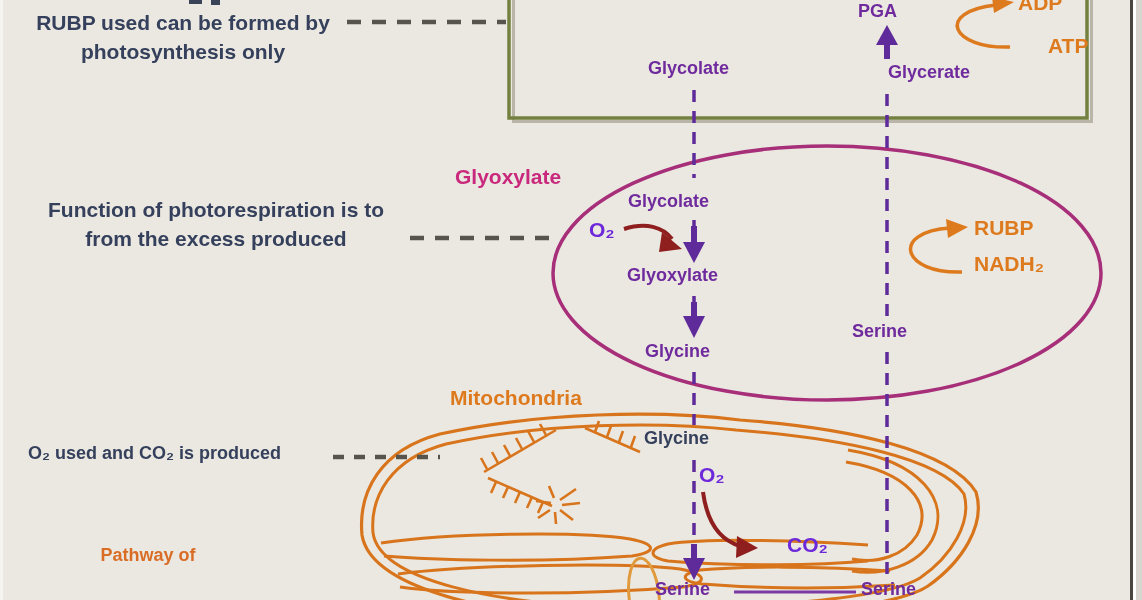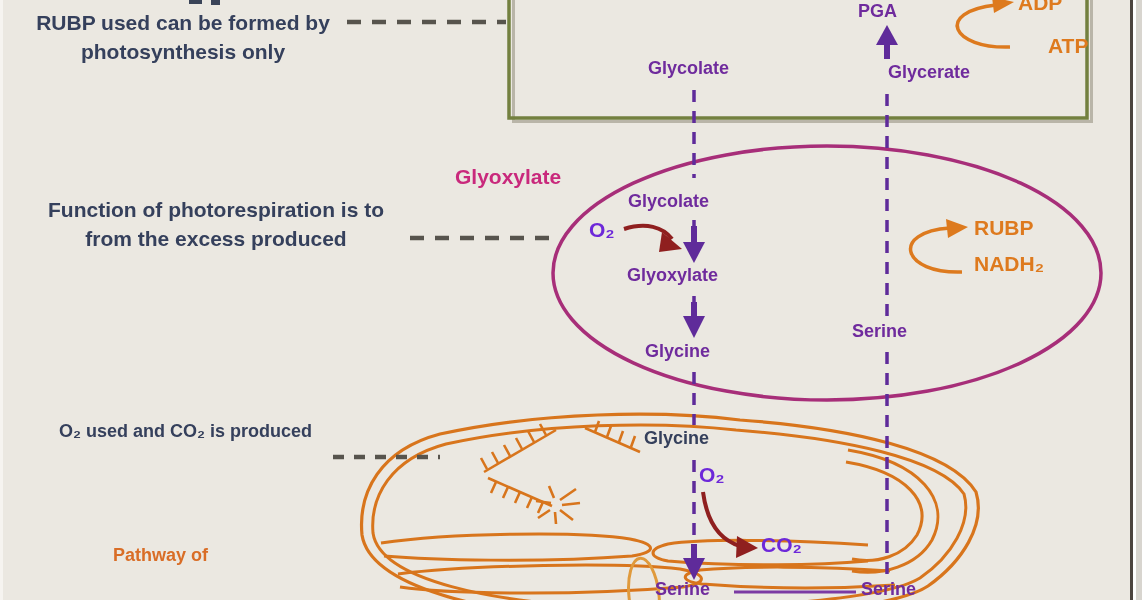--- a/index.html
+++ b/index.html
@@ -12,21 +12,21 @@
   .lbl{position:absolute;font-weight:bold;white-space:nowrap;line-height:1.1;}
   .navy{color:#35405c;}
   .purple{color:#6f2b9d;}
   .magenta{color:#c9297c;}
   .orange{color:#de7a1e;}
   .orange2{color:#d96d26;}
   .darkred{color:#6d28d9;}
   .f21{font-size:21px;}
   .f22{font-size:18px;}
   .note{text-align:center;line-height:29px;}
-  .title{text-align:right;line-height:29px;}
+  .title{text-align:center;line-height:29px;margin-left:44px;}
   .edge-right-dark{position:absolute;right:3px;top:0;width:3px;height:600px;background:#4c453f;}
   .edge-right-white{position:absolute;right:0;top:0;width:3px;height:600px;background:#ffffff;}
   .edge-left-light{position:absolute;left:0;top:0;width:3px;height:600px;background:#f6f4f0;}
   .cut-mark{position:absolute;background:#3a4458;}
 </style>
 </head>
 <body>
 
 <div id="stage">
 
@@ -129,43 +129,44 @@
   <div class="lbl navy f21 note" style="left:18px;top:8px;width:330px;">
     <div>RUBP used can be formed by</div>
     <div>photosynthesis only</div>
   </div>
 
   <div class="lbl navy f21 note" style="left:20px;top:183px;width:392px;margin-top:12px;">
     <div>Function of photorespiration is to</div>
     <div>from the excess produced</div>
   </div>
 
-  <div class="lbl navy f22" style="left:28px;top:422px;margin-left:31px;">O₂ used and CO₂ is produced</div>
+  <div class="lbl navy f22" style="left:28px;top:444px;">O₂ used and CO₂ is produced</div>
 
   <div class="lbl orange2 f22 title" style="left:0px;top:541px;width:208px;">
     <div>Pathway of</div>
   </div>
 
   <div class="lbl purple f22" style="left:858px;top:2px;">PGA</div>
   <div class="lbl purple f22" style="left:648px;top:59px;">Glycolate</div>
   <div class="lbl purple f22" style="left:860px;top:63px;margin-left:28px;">Glycerate</div>
   <div class="lbl orange f21" style="left:1018px;top:-9px;">ADP</div>
   <div class="lbl orange f21" style="left:1048px;top:34px;">ATP</div>
 
   <div class="lbl magenta f21" style="left:455px;top:165px;">Glyoxylate</div>
   <div class="lbl purple f22" style="left:628px;top:192px;">Glycolate</div>
   <div class="lbl darkred f21" style="left:589px;top:218px;">O₂</div>
   <div class="lbl purple f22" style="left:611px;top:266px;margin-left:16px;">Glyoxylate</div>
   <div class="lbl purple f22" style="left:645px;top:342px;">Glycine</div>
   <div class="lbl orange f21" style="left:974px;top:216px;">RUBP</div>
   <div class="lbl orange f21" style="left:974px;top:252px;">NADH₂</div>
   <div class="lbl purple f22" style="left:852px;top:322px;">Serine</div>
 
+  <div class="lbl orange f21" style="left:450px;top:386px;">Mitochondria</div>
   <div class="lbl navy f22" style="left:644px;top:429px;">Glycine</div>
   <div class="lbl darkred f21" style="left:699px;top:463px;">O₂</div>
-  <div class="lbl darkred f21" style="left:761px;top:533px;">CO₂</div>
+  <div class="lbl darkred f21" style="left:787px;top:533px;">CO₂</div>
   <div class="lbl purple f22" style="left:655px;top:580px;">Serine</div>
   <div class="lbl purple f22" style="left:861px;top:580px;">Serine</div>
 
   <div class="edge-left-light"></div>
   <div class="edge-right-dark"></div>
   <div class="edge-right-white"></div>
 </div>
 
 </body></html>

